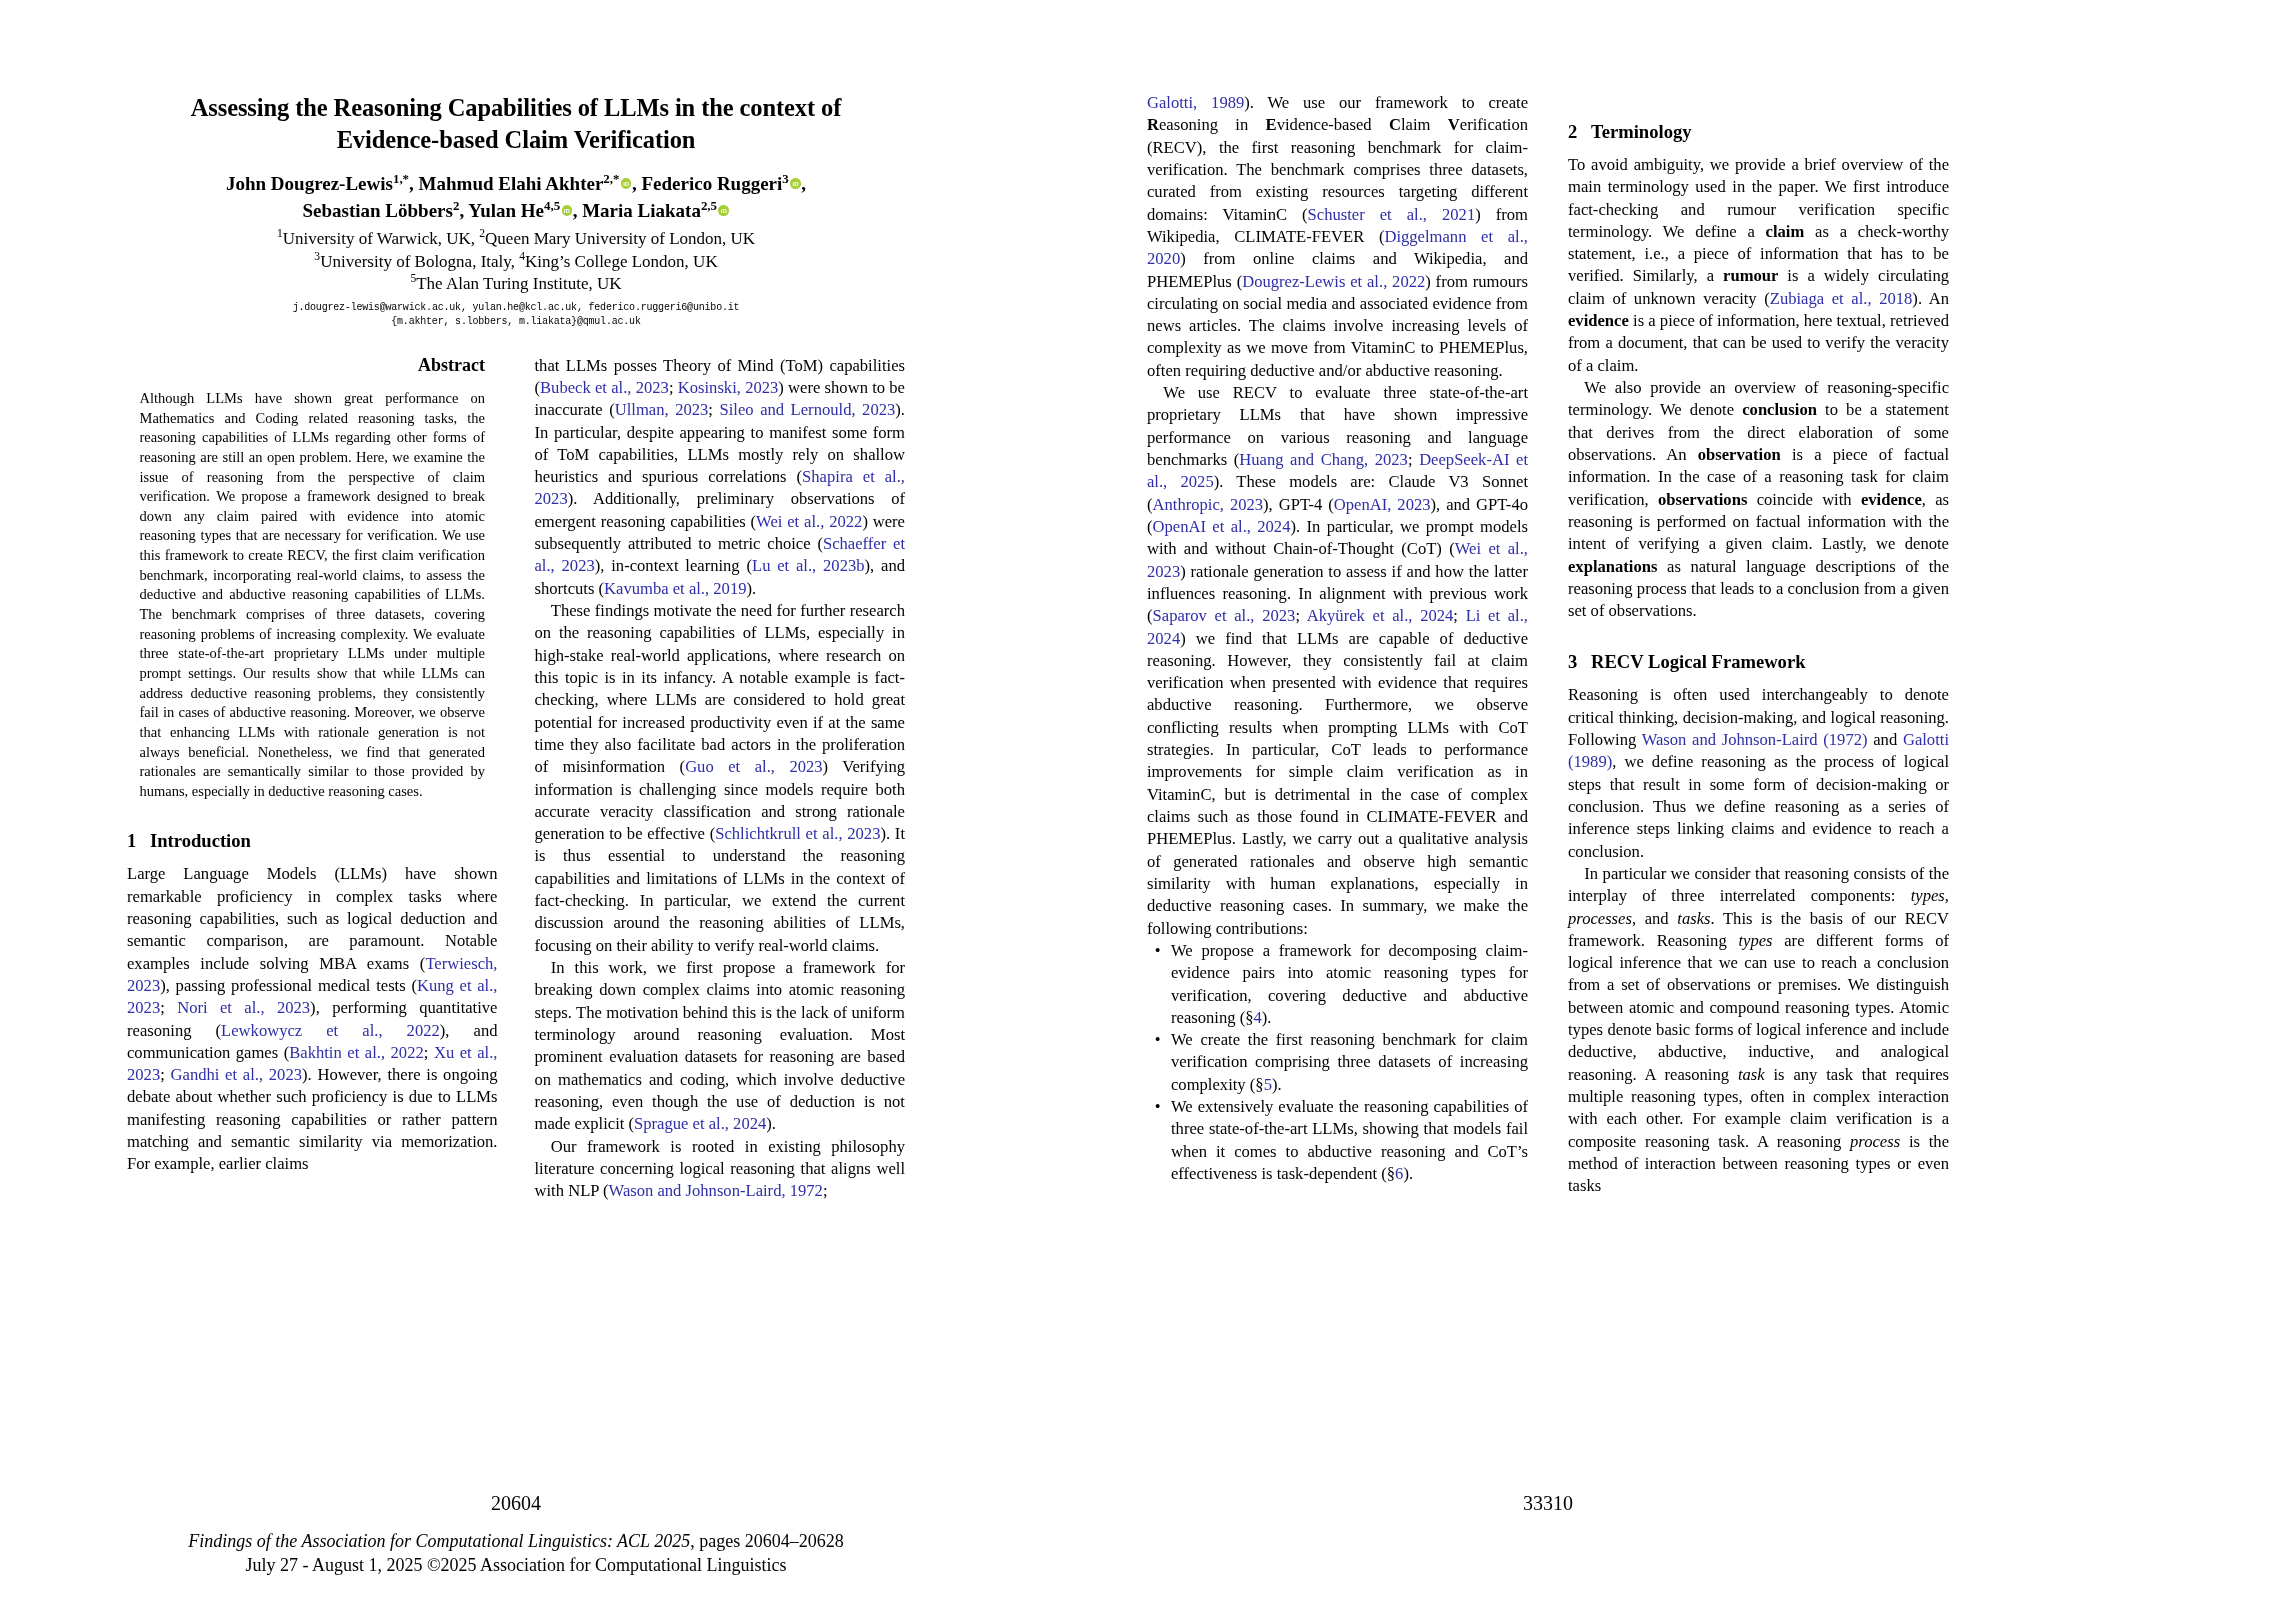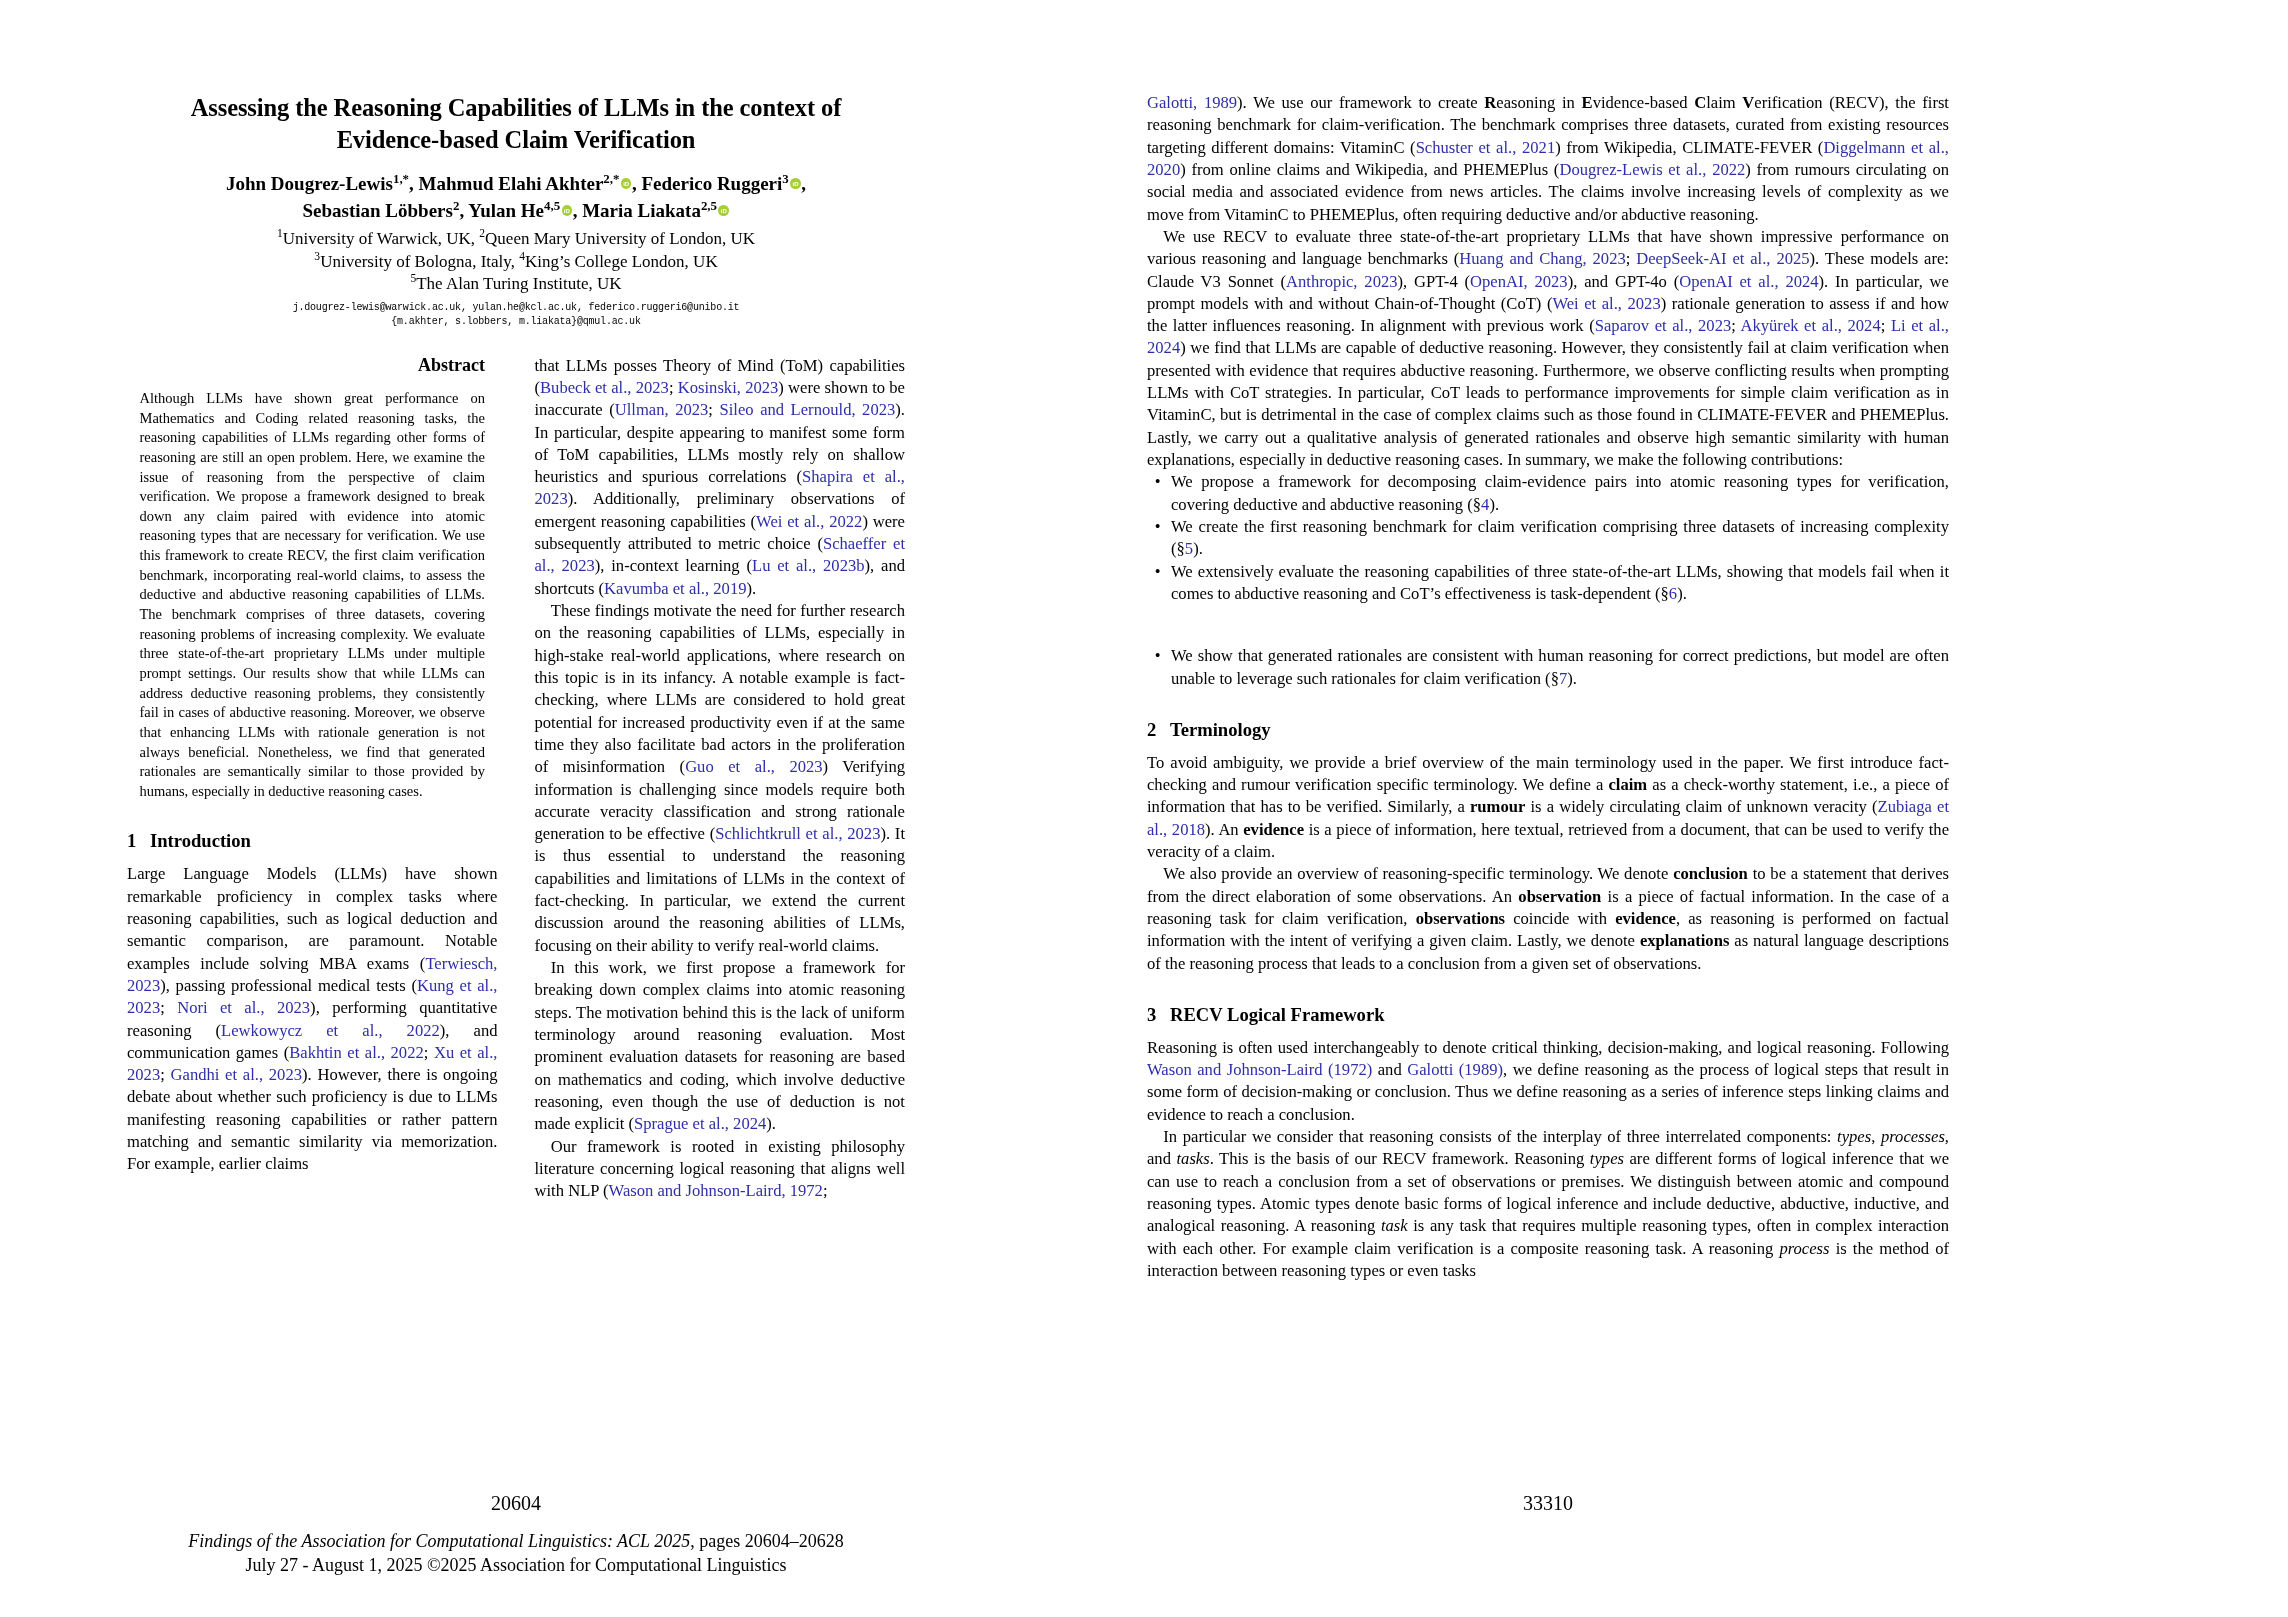--- a/index.html
+++ b/index.html
@@ -101,21 +101,20 @@
 
   
   .columns {
     display: flex;
     gap: 37px;
     margin-top: 25px;
   }
   .page-right .columns {
     gap: 40px;
     margin-top: 0;
-    flex-direction: column;
   }
   .col {
     flex: 1 1 0;
     min-width: 0;
   }
 
   .abstract-wrap {
     padding: 0 12.5px;
   }
   .abstract-title {
@@ -270,23 +269,20 @@
           <p class="body"><span>We use RECV to evaluate three state-of-the-art proprietary LLMs that have shown impressive performance on various reasoning and language benchmarks (</span><span class="cite">Huang and Chang, 2023</span><span>; </span><span class="cite">DeepSeek-AI et al., 2025</span><span>). These models are: Claude V3 Sonnet (</span><span class="cite">Anthropic, 2023</span><span>), GPT-4 (</span><span class="cite">OpenAI, 2023</span><span>), and GPT-4o (</span><span class="cite">OpenAI et al., 2024</span><span>). In particular, we prompt models with and without Chain-of-Thought (CoT) (</span><span class="cite">Wei et al., 2023</span><span>) rationale generation to assess if and how the latter influences reasoning. In alignment with previous work (</span><span class="cite">Saparov et al., 2023</span><span>; </span><span class="cite">Akyürek et al., 2024</span><span>; </span><span class="cite">Li et al., 2024</span><span>) we find that LLMs are capable of deductive reasoning. However, they consistently fail at claim verification when presented with evidence that requires abductive reasoning. Furthermore, we observe conflicting results when prompting LLMs with CoT strategies. In particular, CoT leads to performance improvements for simple claim verification as in VitaminC, but is detrimental in the case of complex claims such as those found in CLIMATE-FEVER and PHEMEPlus. Lastly, we carry out a qualitative analysis of generated rationales and observe high semantic similarity with human explanations, especially in deductive reasoning cases. In summary, we make the following contributions:</span></p>
 
           <ul class="contrib">
             <li><span>We propose a framework for decomposing claim-evidence pairs into atomic reasoning types for verification, covering deductive and abductive reasoning (§</span><span class="cite">4</span><span>).</span></li>
             <li><span>We create the first reasoning benchmark for claim verification comprising three datasets of increasing complexity (§</span><span class="cite">5</span><span>).</span></li>
             <li><span>We extensively evaluate the reasoning capabilities of three state-of-the-art LLMs, showing that models fail when it comes to abductive reasoning and CoT’s effectiveness is task-dependent (§</span><span class="cite">6</span><span>).</span></li>
           </ul>
         </div>
 
         <div class="col">
-          <ul class="contrib">
-            <li><span>We show that generated rationales are consistent with human reasoning for correct predictions, but model are often unable to leverage such rationales for claim verification (§</span><span class="cite">7</span><span>).</span></li>
-          </ul>
 
           <h2 class="section">
             <span class="num">2</span><span>Terminology</span>
           </h2>
 
           <p class="body noindent"><span>To avoid ambiguity, we provide a brief overview of the main terminology used in the paper. We first introduce fact-checking and rumour verification specific terminology. We define a </span><span class="bold">claim</span><span> as a check-worthy statement, i.e., a piece of information that has to be verified. Similarly, a </span><span class="bold">rumour</span><span> is a widely circulating claim of unknown veracity (</span><span class="cite">Zubiaga et al., 2018</span><span>). An </span><span class="bold">evidence</span><span> is a piece of information, here textual, retrieved from a document, that can be used to verify the veracity of a claim.</span></p>
 
           <p class="body"><span>We also provide an overview of reasoning-specific terminology. We denote </span><span class="bold">conclusion</span><span> to be a statement that derives from the direct elaboration of some observations. An </span><span class="bold">observation</span><span> is a piece of factual information. In the case of a reasoning task for claim verification, </span><span class="bold">observations</span><span> coincide with </span><span class="bold">evidence</span><span>, as reasoning is performed on factual information with the intent of verifying a given claim. Lastly, we denote </span><span class="bold">explanations</span><span> as natural language descriptions of the reasoning process that leads to a conclusion from a given set of observations.</span></p>
 
           <h2 class="section">

